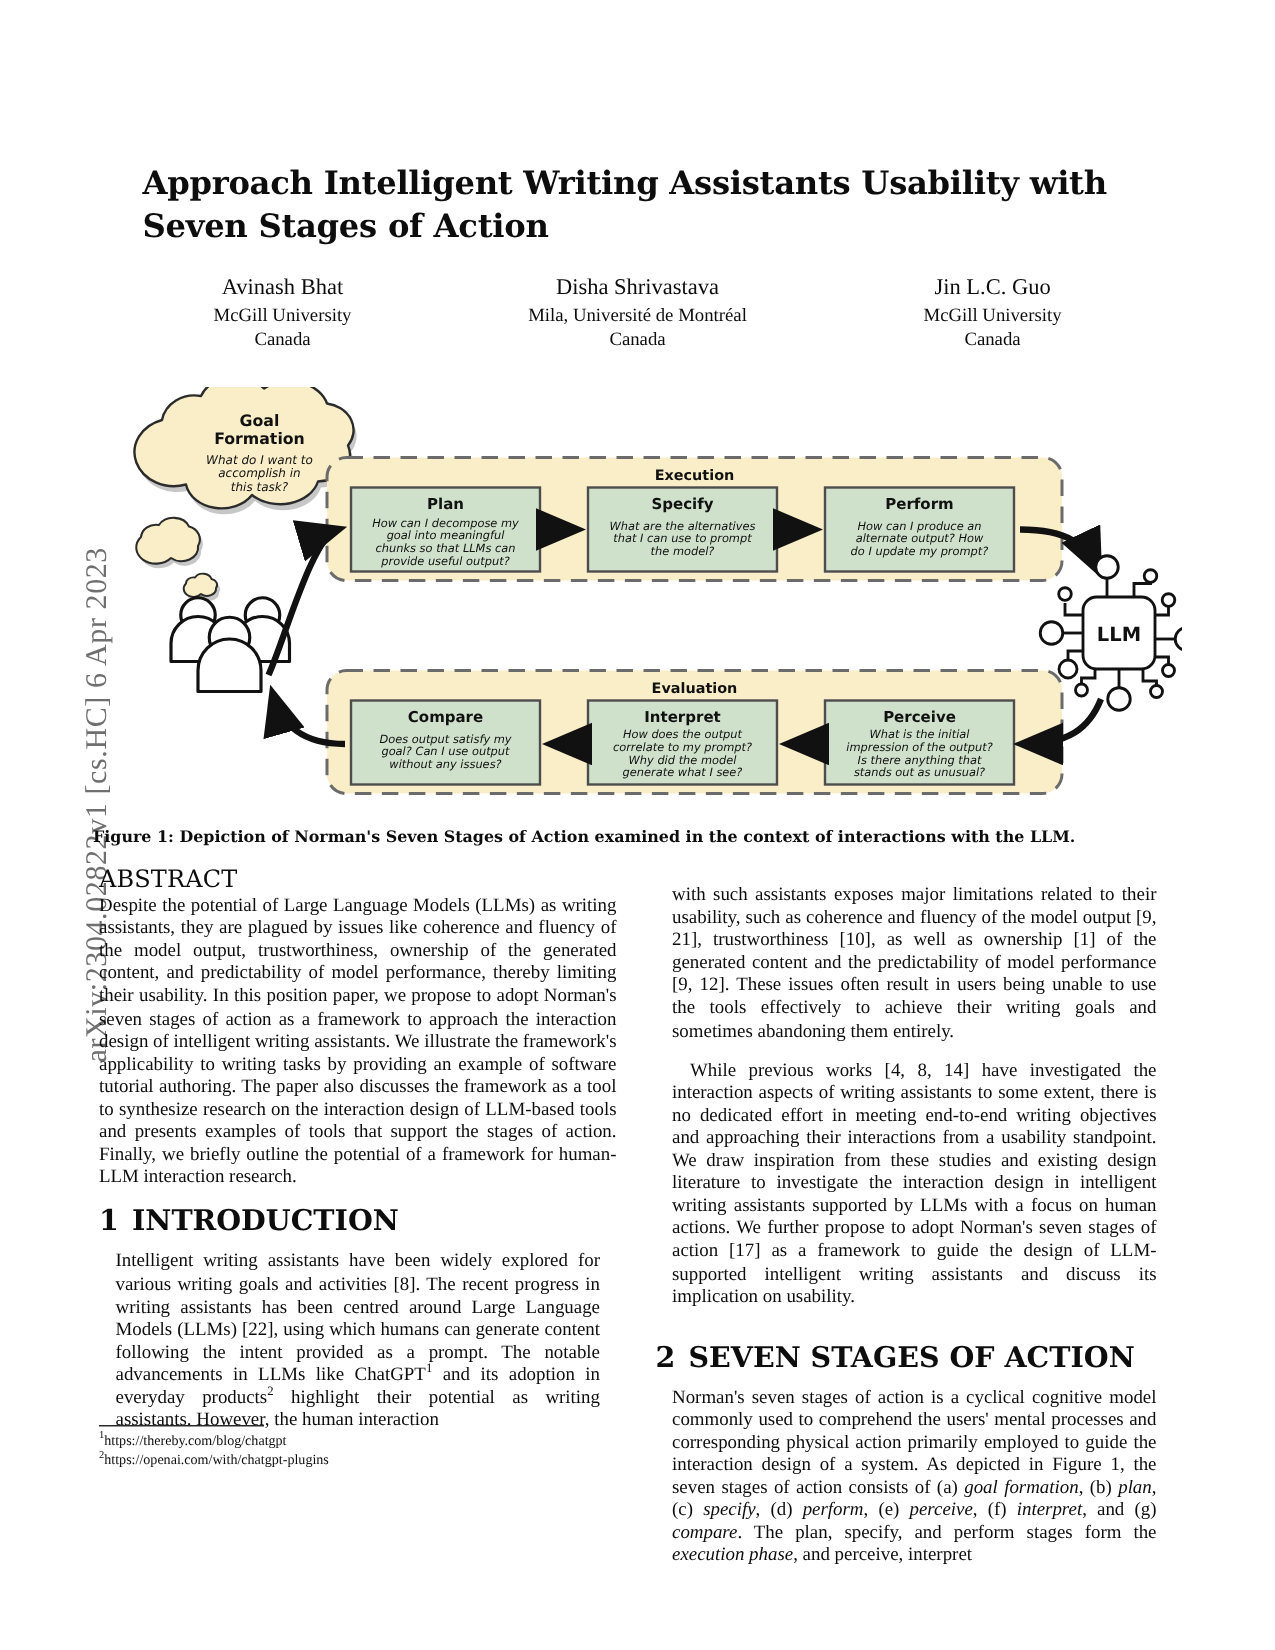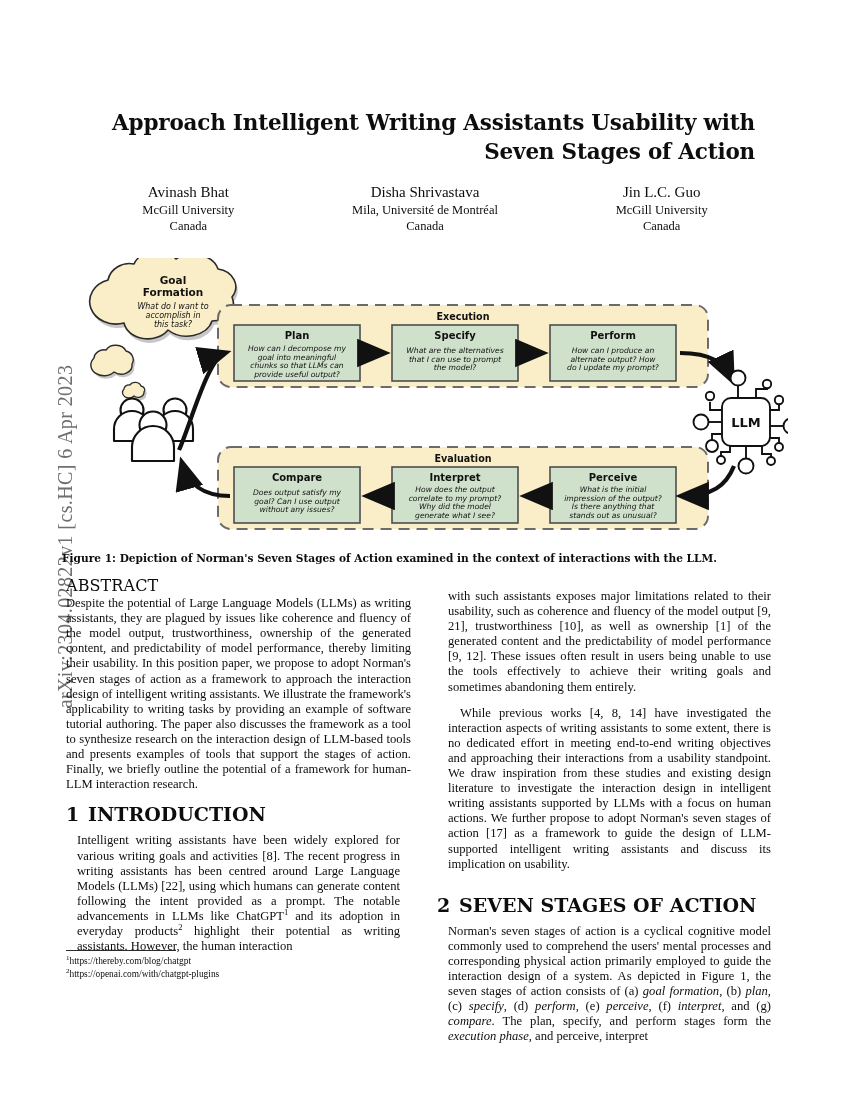--- a/index.html
+++ b/index.html
@@ -31,21 +31,21 @@
     color: #6f6f6f;
     white-space: nowrap;
   }
 
   
   .title {
     position: absolute;
     left: 95px;
     top: 108px;
     width: 660px;
-    text-align: right;
+    text-align: left;
     font-family: "DejaVu Serif", serif;
     font-weight: bold;
     font-size: 21.5px;
     line-height: 29px;
     letter-spacing: -.2px;
   }
   .authors {
     position: absolute;
     left: 70px;
     top: 182px;

